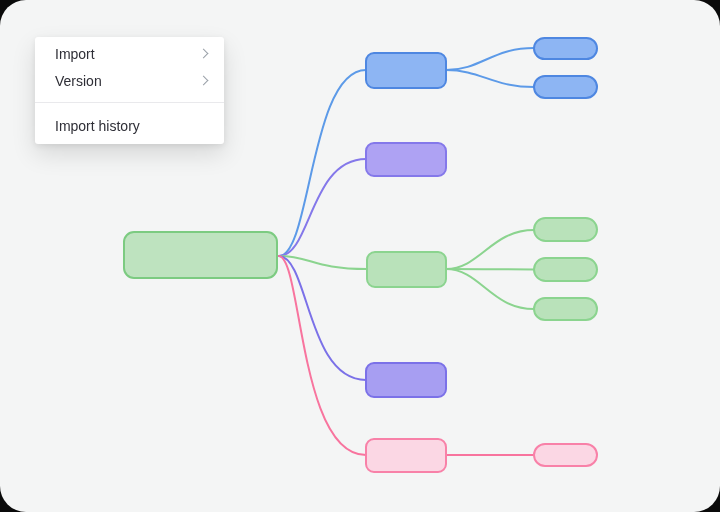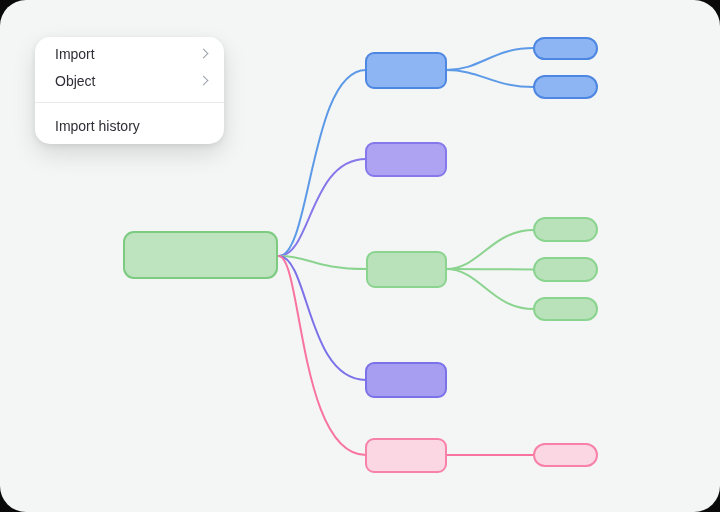--- a/index.html
+++ b/index.html
@@ -18,21 +18,21 @@
     overflow: hidden;
   }
   .map-svg { position: absolute; left: 0; top: 0; width: 720px; height: 512px; }
 
   
   .context-menu {
     position: absolute;
     left: 35px; top: 37px;
     width: 189px;
     background: #ffffff;
-    border-radius: 15px;
+    border-radius: 3px;
     box-shadow: 0 10px 24px rgba(0,0,0,0.12), 0 2px 6px rgba(0,0,0,0.08);
     padding: 3px 0 5px 0;
     z-index: 5;
   }
   .menu-item {
     height: 27px;
     margin: 0 3px;
     border-radius: 6px;
     display: flex;
     align-items: center;
@@ -89,21 +89,21 @@
       <rect x="534" y="298" width="63" height="22" rx="11" ry="11" fill="#b9e2ba" stroke="#8bd48f" stroke-width="2"></rect>
       <rect x="534" y="444" width="63" height="22" rx="11" ry="11" fill="#fbd7e4" stroke="#f881a8" stroke-width="2"></rect>
     </svg>
 
   <div class="context-menu">
     <div class="menu-item">
       <span>Import</span>
       <span class="chevron"></span>
     </div>
     <div class="menu-item">
-      <span>Object</span>
+      <span>Version</span>
       <span class="chevron"></span>
     </div>
     <div class="menu-divider"></div>
     <div class="menu-item last">
       <span>Import history</span>
     </div>
   </div>
 
 </div>
 

